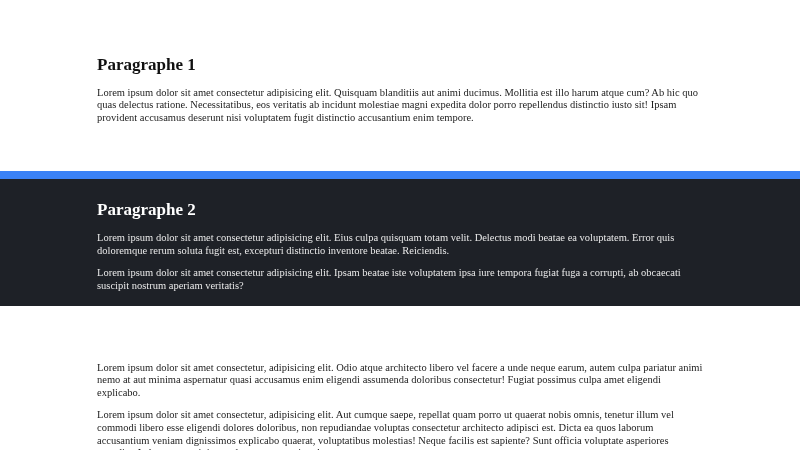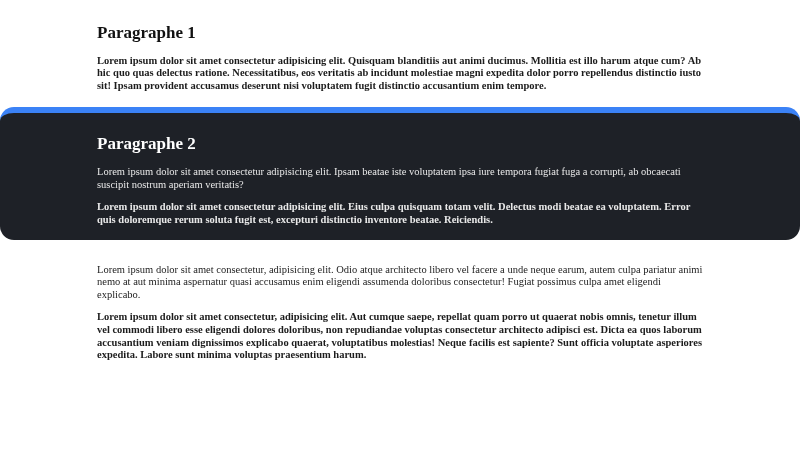--- a/index.html
+++ b/index.html
@@ -10,27 +10,27 @@
     width: 800px;
     height: 450px;
     overflow: hidden;
     background: #ffffff;
     font-family: "Liberation Serif", "DejaVu Serif", serif;
   }
   .section {
     padding: 24px 0 15px;
     background: #ffffff;
     color: #1c1c1c;
+    margin-top: 32px;
   }
   .section.dark {
     background: #1e2127;
     color: #e9e9e9;
-    border-top: 6px solid #3b82f6;
+    border-top: 8px solid #3b82f6;
     padding: 22px 0 13px;
-    border-radius: 14px;
   }
   .container {
     width: 606px;
     margin: 0 auto;
   }
   h2.section-heading {
     font-size: 17px;
     line-height: 1.1;
     font-weight: bold;
     margin: 0 0 12px 0;
@@ -40,40 +40,39 @@
     color: #ffffff;
   }
   p.section-paragraph {
     font-size: 10.5px;
     line-height: 1.2;
     margin: 0 0 10px 0;
     text-align: left;
   }
   p.section-paragraph:last-child {
     margin-bottom: 0;
-    font-weight: bold;
   }
 </style>
 </head>
 <body>
 
 <main>
 
   <section class="section light">
     <div class="container">
       <h2 class="section-heading">Paragraphe 1</h2>
       <p class="section-paragraph">Lorem ipsum dolor sit amet consectetur adipisicing elit. Quisquam blanditiis aut animi ducimus. Mollitia est illo harum atque cum? Ab hic quo quas delectus ratione. Necessitatibus, eos veritatis ab incidunt molestiae magni expedita dolor porro repellendus distinctio iusto sit! Ipsam provident accusamus deserunt nisi voluptatem fugit distinctio accusantium enim tempore.</p>
     </div>
   </section>
 
   <section class="section dark">
     <div class="container">
       <h2 class="section-heading">Paragraphe 2</h2>
+      <p class="section-paragraph">Lorem ipsum dolor sit amet consectetur adipisicing elit. Eius culpa quisquam totam velit. Delectus modi beatae ea voluptatem. Error quis doloremque rerum soluta fugit est, excepturi distinctio inventore beatae. Reiciendis.</p>
       <p class="section-paragraph">Lorem ipsum dolor sit amet consectetur adipisicing elit. Ipsam beatae iste voluptatem ipsa iure tempora fugiat fuga a corrupti, ab obcaecati suscipit nostrum aperiam veritatis?</p>
-      <p class="section-paragraph">Lorem ipsum dolor sit amet consectetur adipisicing elit. Eius culpa quisquam totam velit. Delectus modi beatae ea voluptatem. Error quis doloremque rerum soluta fugit est, excepturi distinctio inventore beatae. Reiciendis.</p>
     </div>
   </section>
 
   <section class="section light">
     <div class="container">
       <p class="section-paragraph">Lorem ipsum dolor sit amet consectetur, adipisicing elit. Odio atque architecto libero vel facere a unde neque earum, autem culpa pariatur animi nemo at aut minima aspernatur quasi accusamus enim eligendi assumenda doloribus consectetur! Fugiat possimus culpa amet eligendi explicabo.</p>
       <p class="section-paragraph">Lorem ipsum dolor sit amet consectetur, adipisicing elit. Aut cumque saepe, repellat quam porro ut quaerat nobis omnis, tenetur illum vel commodi libero esse eligendi dolores doloribus, non repudiandae voluptas consectetur architecto adipisci est. Dicta ea quos laborum accusantium veniam dignissimos explicabo quaerat, voluptatibus molestias! Neque facilis est sapiente? Sunt officia voluptate asperiores expedita. Labore sunt minima voluptas praesentium harum.</p>
     </div>
   </section>
 

